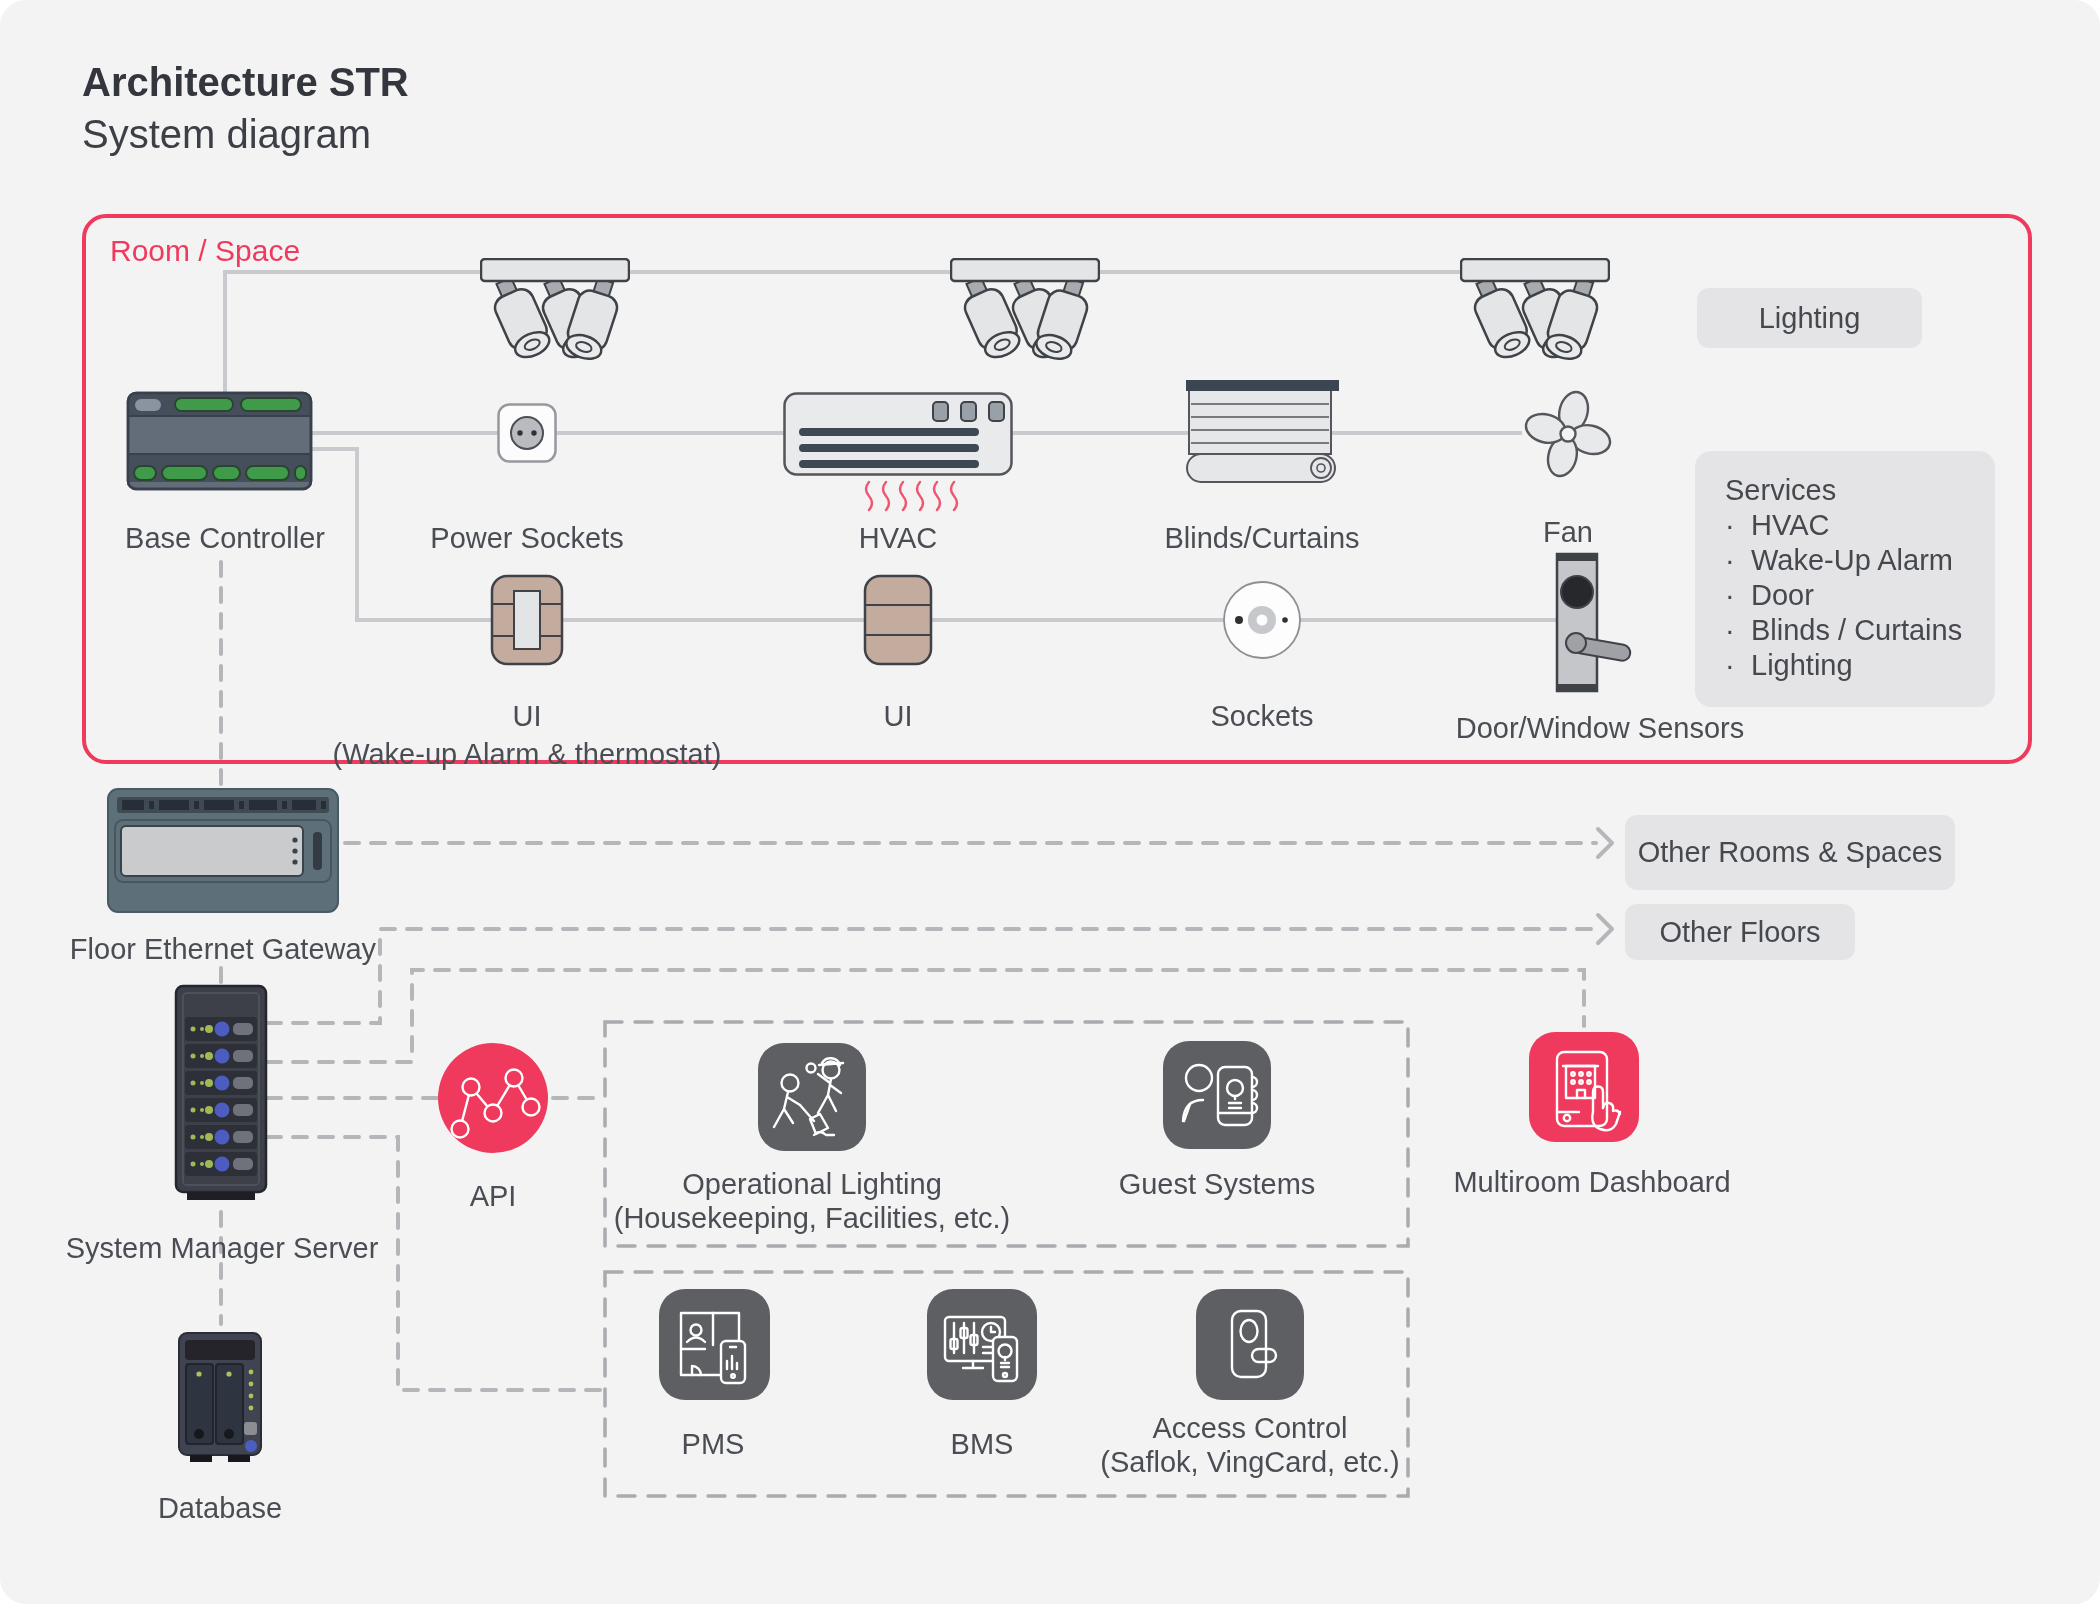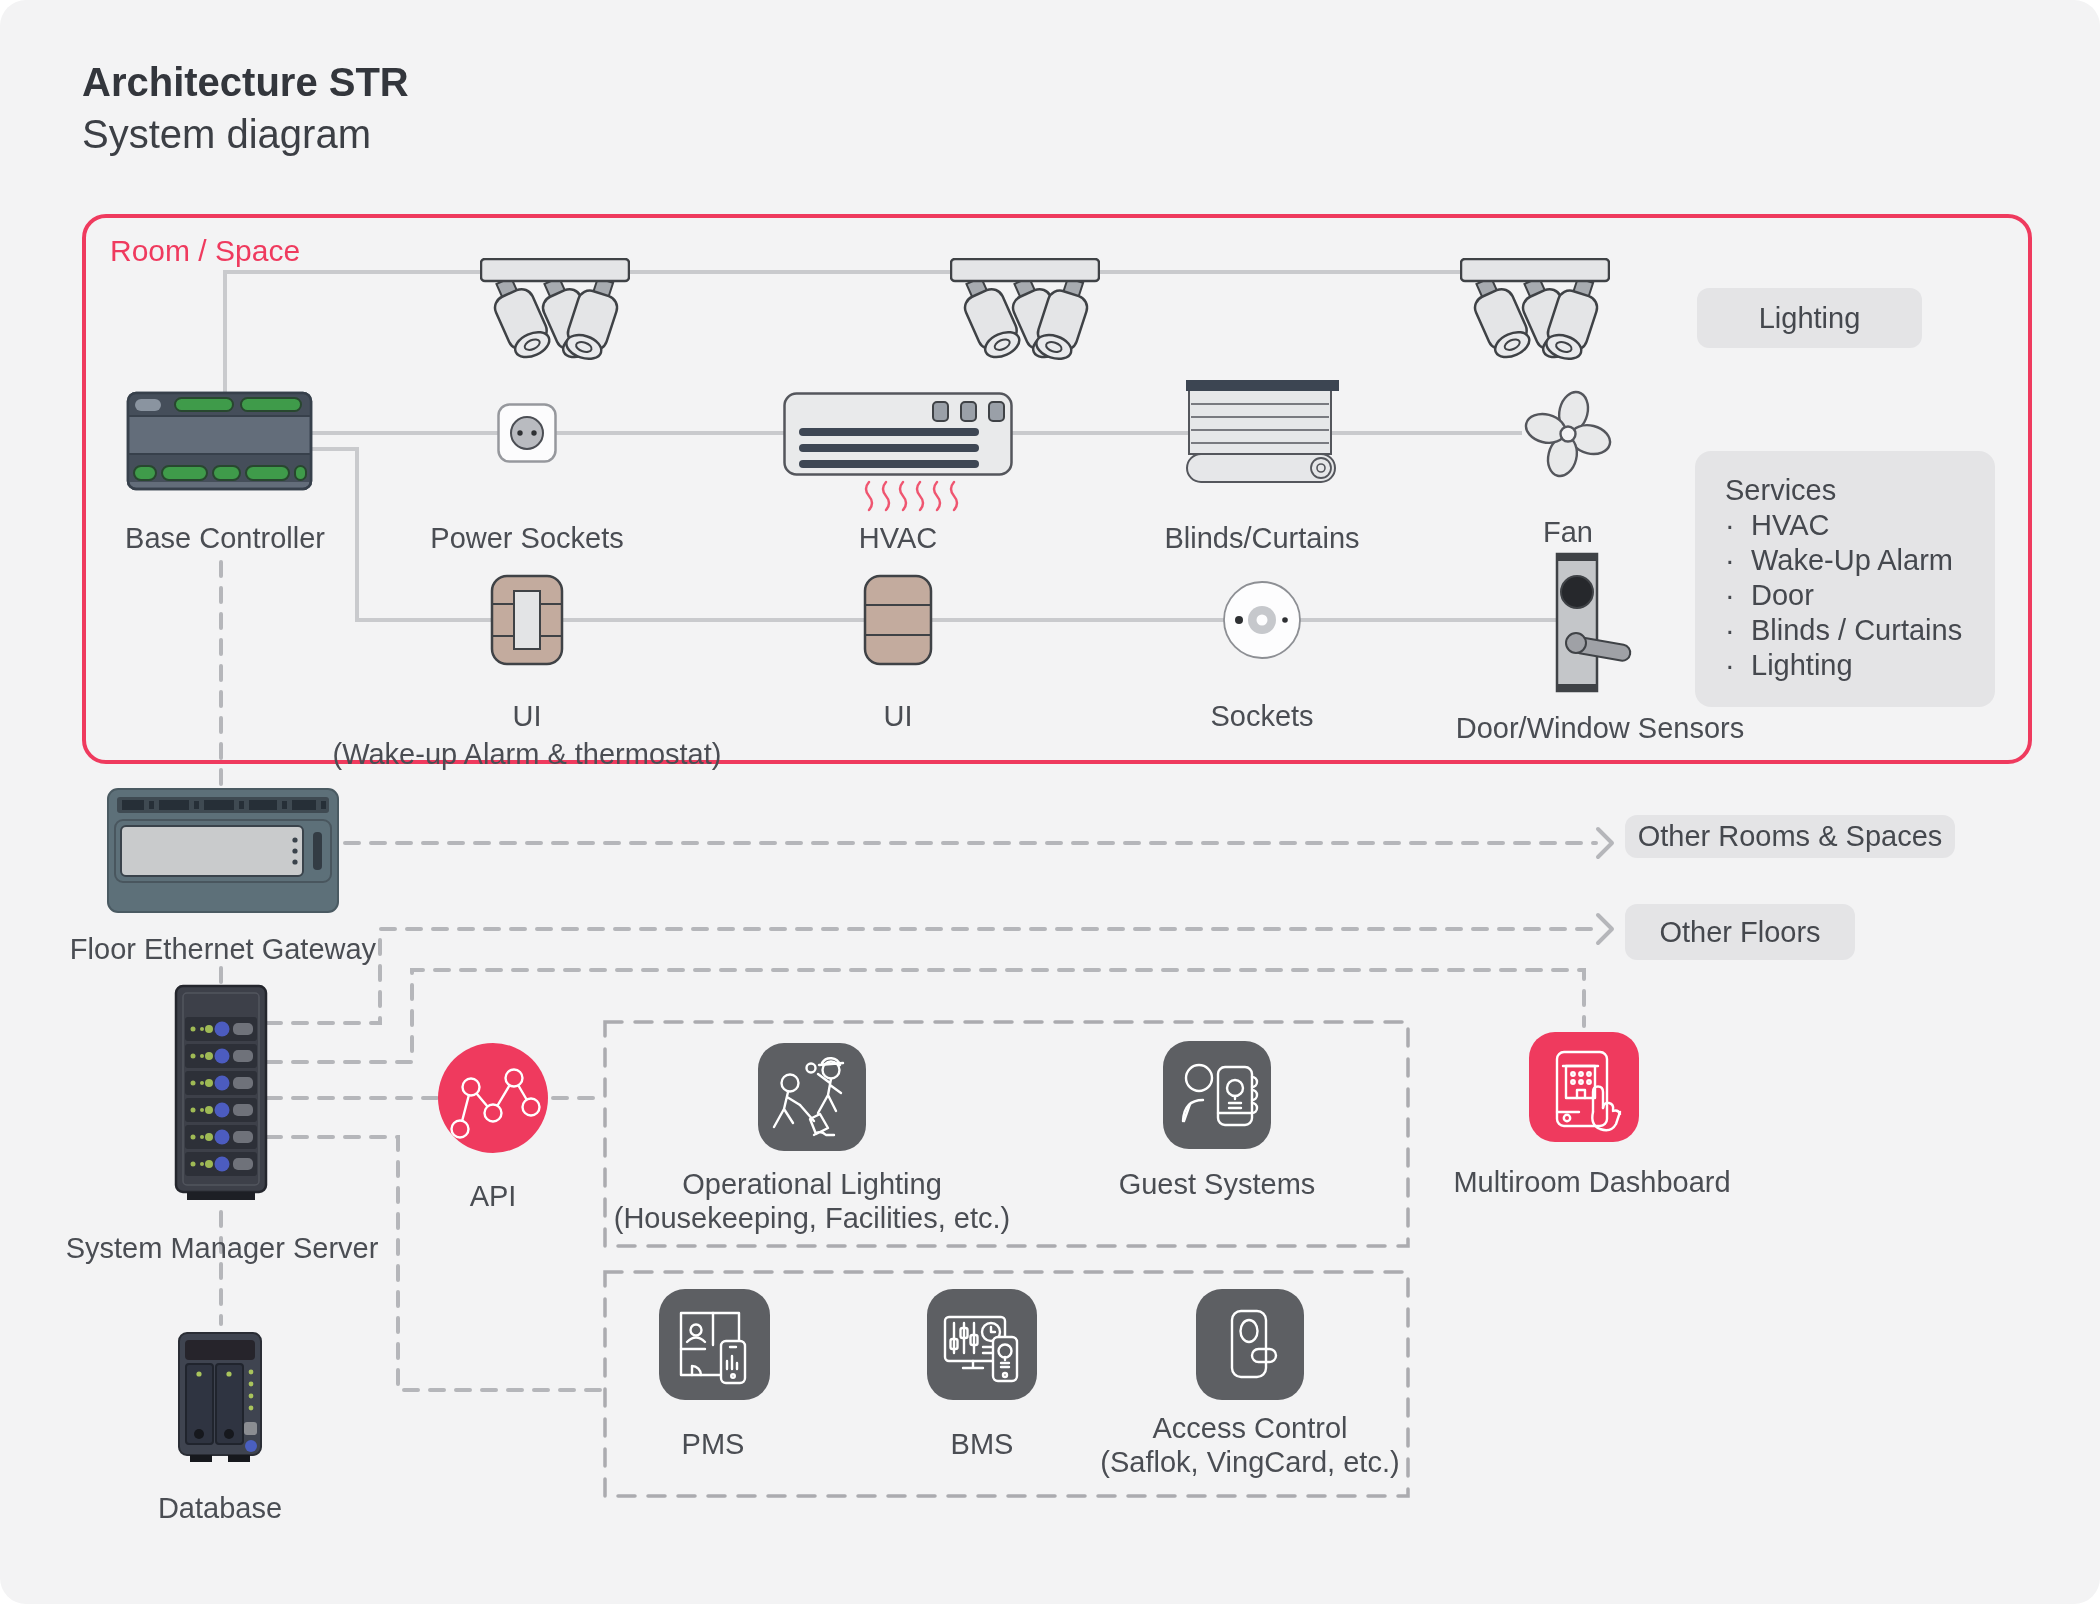--- a/index.html
+++ b/index.html
@@ -407,21 +407,21 @@
         <rect x="36" y="22" width="34" height="66" rx="9"></rect>
         <ellipse cx="53" cy="42" rx="8.5" ry="11"></ellipse>
         <rect x="56" y="60" width="24" height="13" rx="6.5"></rect>
       </g>
     </svg>
   </div>
 
   <div class="badge" style="left:1697px;top:288px;width:225px;height:60px">
     <span>Lighting</span>
   </div>
-  <div class="badge" style="left:1625px;top:815px;width:330px;height:43px">
+  <div class="badge" style="left:1625px;top:815px;width:330px;height:75px">
     <span>Other Rooms &amp; Spaces</span>
   </div>
   <div class="badge" style="left:1625px;top:904px;width:230px;height:56px">
     <span>Other Floors</span>
   </div>
 
   <div class="svc">
     <div>Services</div>
     <div class="svc-item">
         <span class="b">·</span>

